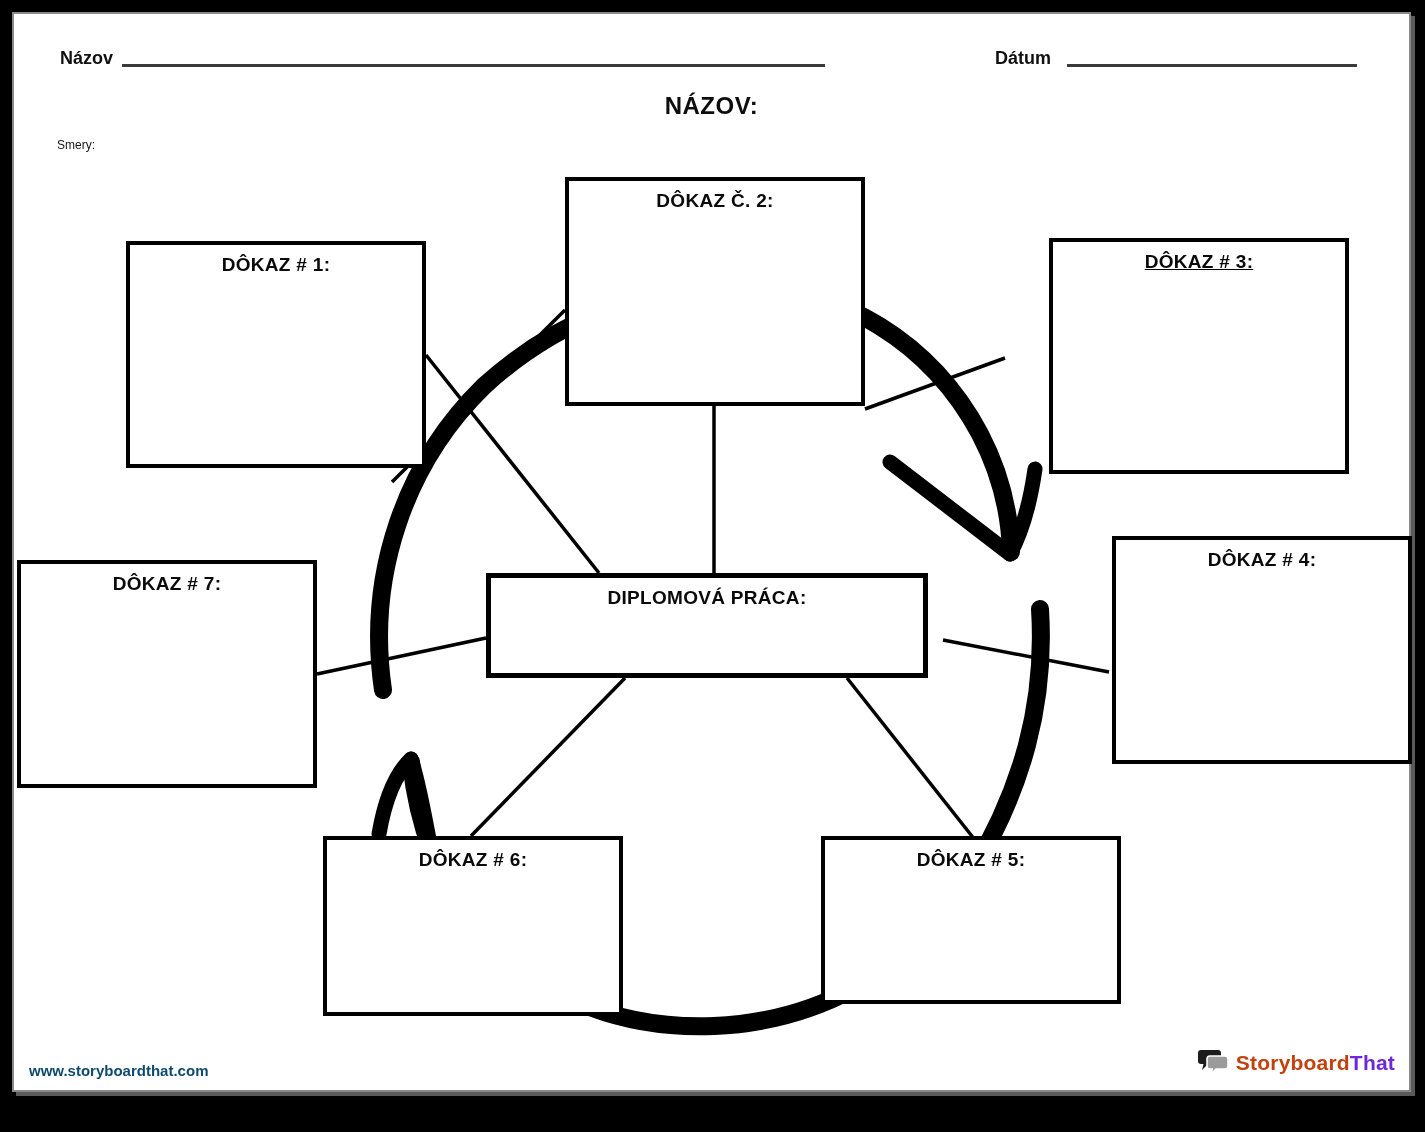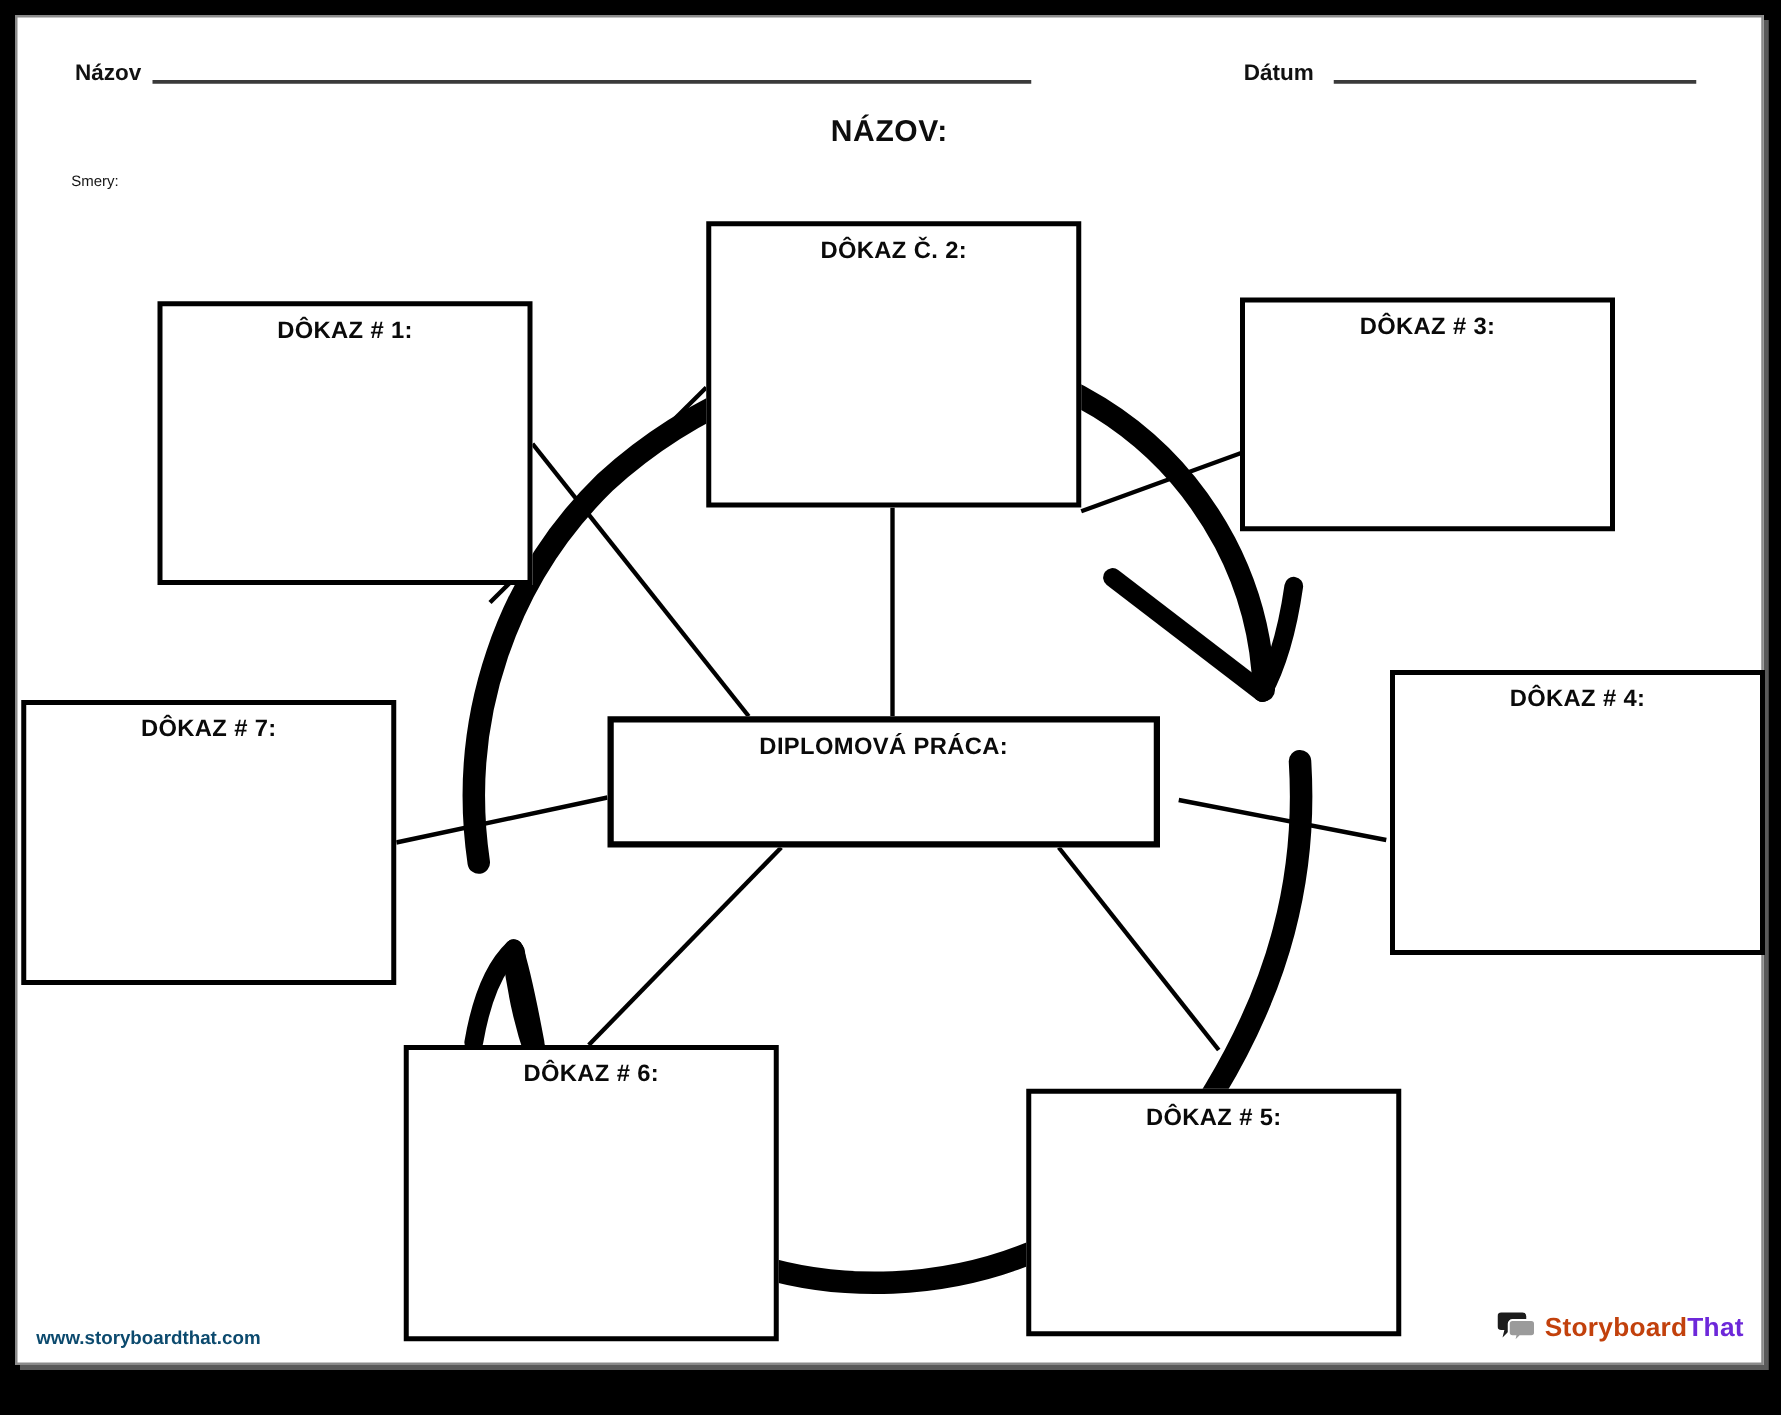--- a/index.html
+++ b/index.html
@@ -87,33 +87,33 @@
   </svg>
 
   <div class="ebox" style="left:112px;top:227px;width:300px;height:227px;">
     <div class="ebox-label">DÔKAZ # 1:</div>
   </div>
 
   <div class="ebox" style="left:551px;top:163px;width:300px;height:229px;">
     <div class="ebox-label">DÔKAZ Č. 2:</div>
   </div>
 
-  <div class="ebox" style="left:978px;top:224px;width:300px;height:187px;">
+  <div class="ebox" style="left:1035px;top:224px;width:300px;height:236px;text-decoration:underline;">
     <div class="ebox-label">DÔKAZ # 3:</div>
   </div>
 
   <div class="ebox" style="left:1098px;top:522px;width:300px;height:228px;">
     <div class="ebox-label">DÔKAZ # 4:</div>
   </div>
 
-  <div class="ebox" style="left:807px;top:822px;width:300px;height:198px;margin-top:35px;">
+  <div class="ebox" style="left:807px;top:822px;width:300px;height:168px;">
     <div class="ebox-label">DÔKAZ # 5:</div>
   </div>
 
-  <div class="ebox" style="left:309px;top:822px;width:300px;height:237px;">
+  <div class="ebox" style="left:309px;top:822px;width:300px;height:180px;">
     <div class="ebox-label">DÔKAZ # 6:</div>
   </div>
 
   <div class="ebox" style="left:3px;top:546px;width:300px;height:228px;">
     <div class="ebox-label">DÔKAZ # 7:</div>
   </div>
 
   <div class="ebox center-box" style="left:472px;top:559px;width:442px;height:105px;">
     <div class="ebox-label">DIPLOMOVÁ PRÁCA:</div>
   </div>

